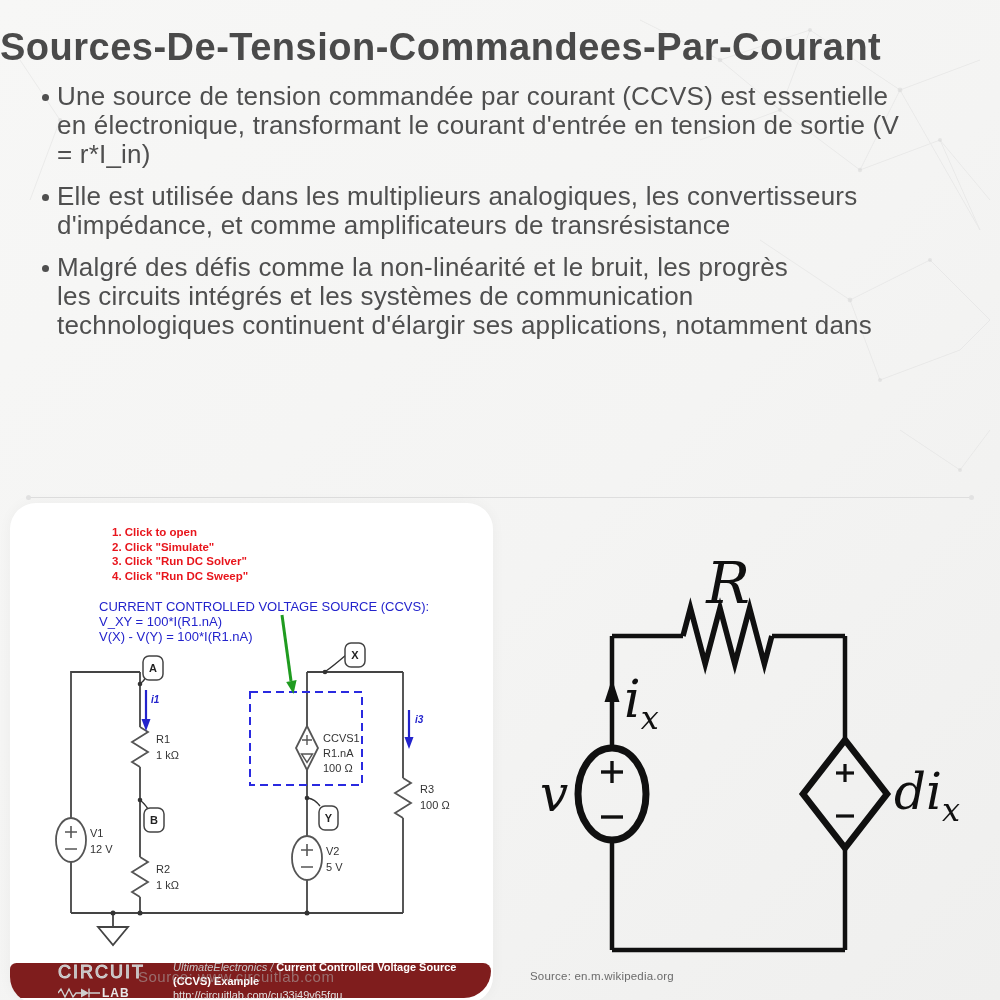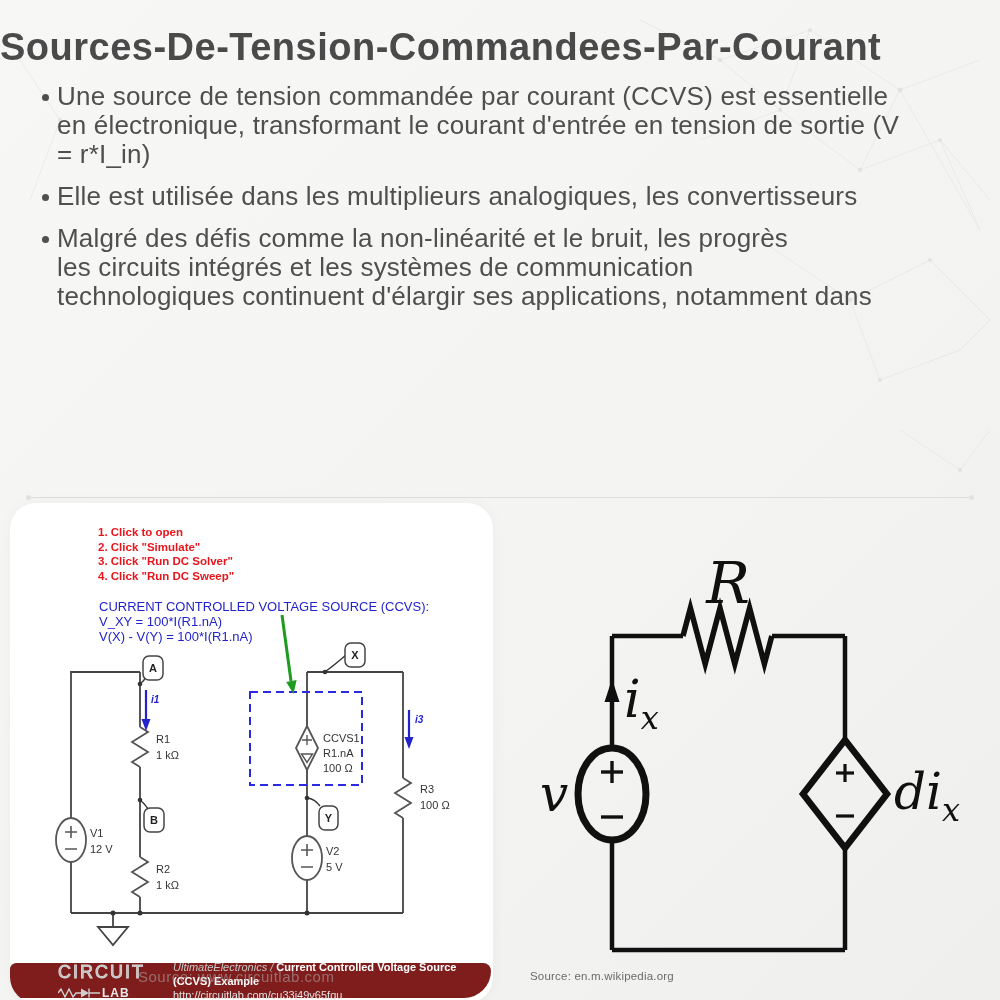--- a/index.html
+++ b/index.html
@@ -31,21 +31,21 @@
   .divider .end-dot { position:absolute; top:-2px; width:5px; height:5px; border-radius:50%; background:#e2e2e2; }
   .divider .end-dot.l { left:-4px; } .divider .end-dot.r { right:-4px; }
 
   
   .cl-card {
     position:absolute; top:503px; left:10px; width:483px; height:500px;
     background:#fff; border-radius:26px; overflow:hidden;
     box-shadow:0 0 14px rgba(0,0,0,.04);
   }
   .cl-instructions {
-    position:absolute; top:22px; left:88px;
+    position:absolute; top:22px; left:102px;
     font-size:11.5px; font-weight:bold; line-height:14.6px; color:#e8151c;
   }
   .cl-caption {
     position:absolute; top:96px; left:89px;
     font-size:13px; font-weight:normal; line-height:15.2px; color:#2323cc;
   }
   .cl-svg { position:absolute; top:0; left:0; }
 
   .cl-footer {
     position:absolute; left:0px; right:2px; top:460px; height:35px;
@@ -117,20 +117,21 @@
     <div class="lines">
       <span>Une source de tension commandée par courant (CCVS) est essentielle</span>
       <span>en électronique, transformant le courant d'entrée en tension de sortie (V</span>
       <span>= r*I_in)</span>
     </div>
   </div>
   <div class="bullet">
     <div class="dot"></div>
     <div class="lines">
       <span>Elle est utilisée dans les multiplieurs analogiques, les convertisseurs</span>
+      <span>d'impédance, et comme amplificateurs de transrésistance</span>
     </div>
   </div>
   <div class="bullet">
     <div class="dot"></div>
     <div class="lines">
       <span>Malgré des défis comme la non-linéarité et le bruit, les progrès</span>
       <span>les circuits intégrés et les systèmes de communication</span>
       <span>technologiques continuent d'élargir ses applications, notamment dans</span>
     </div>
   </div>

